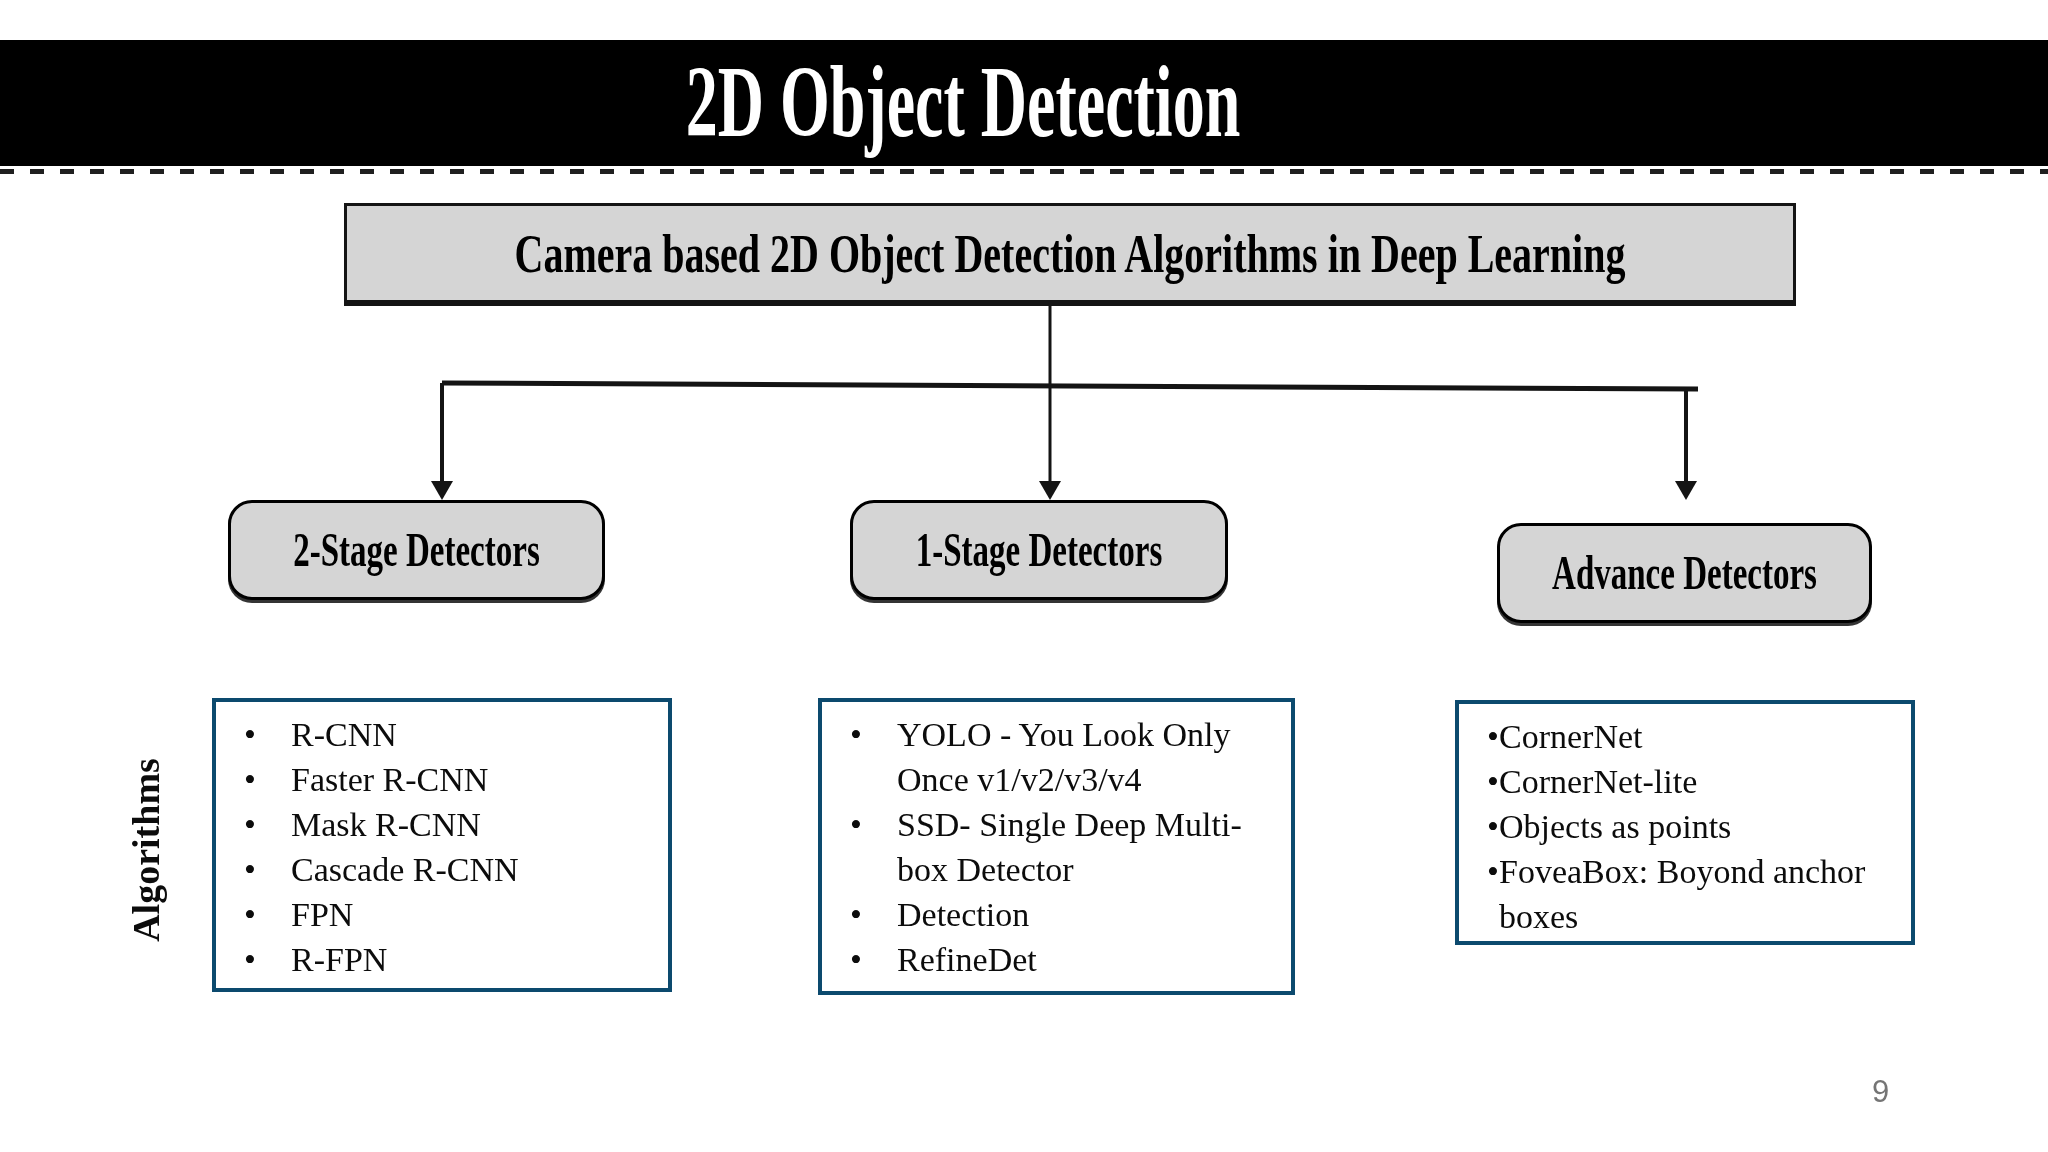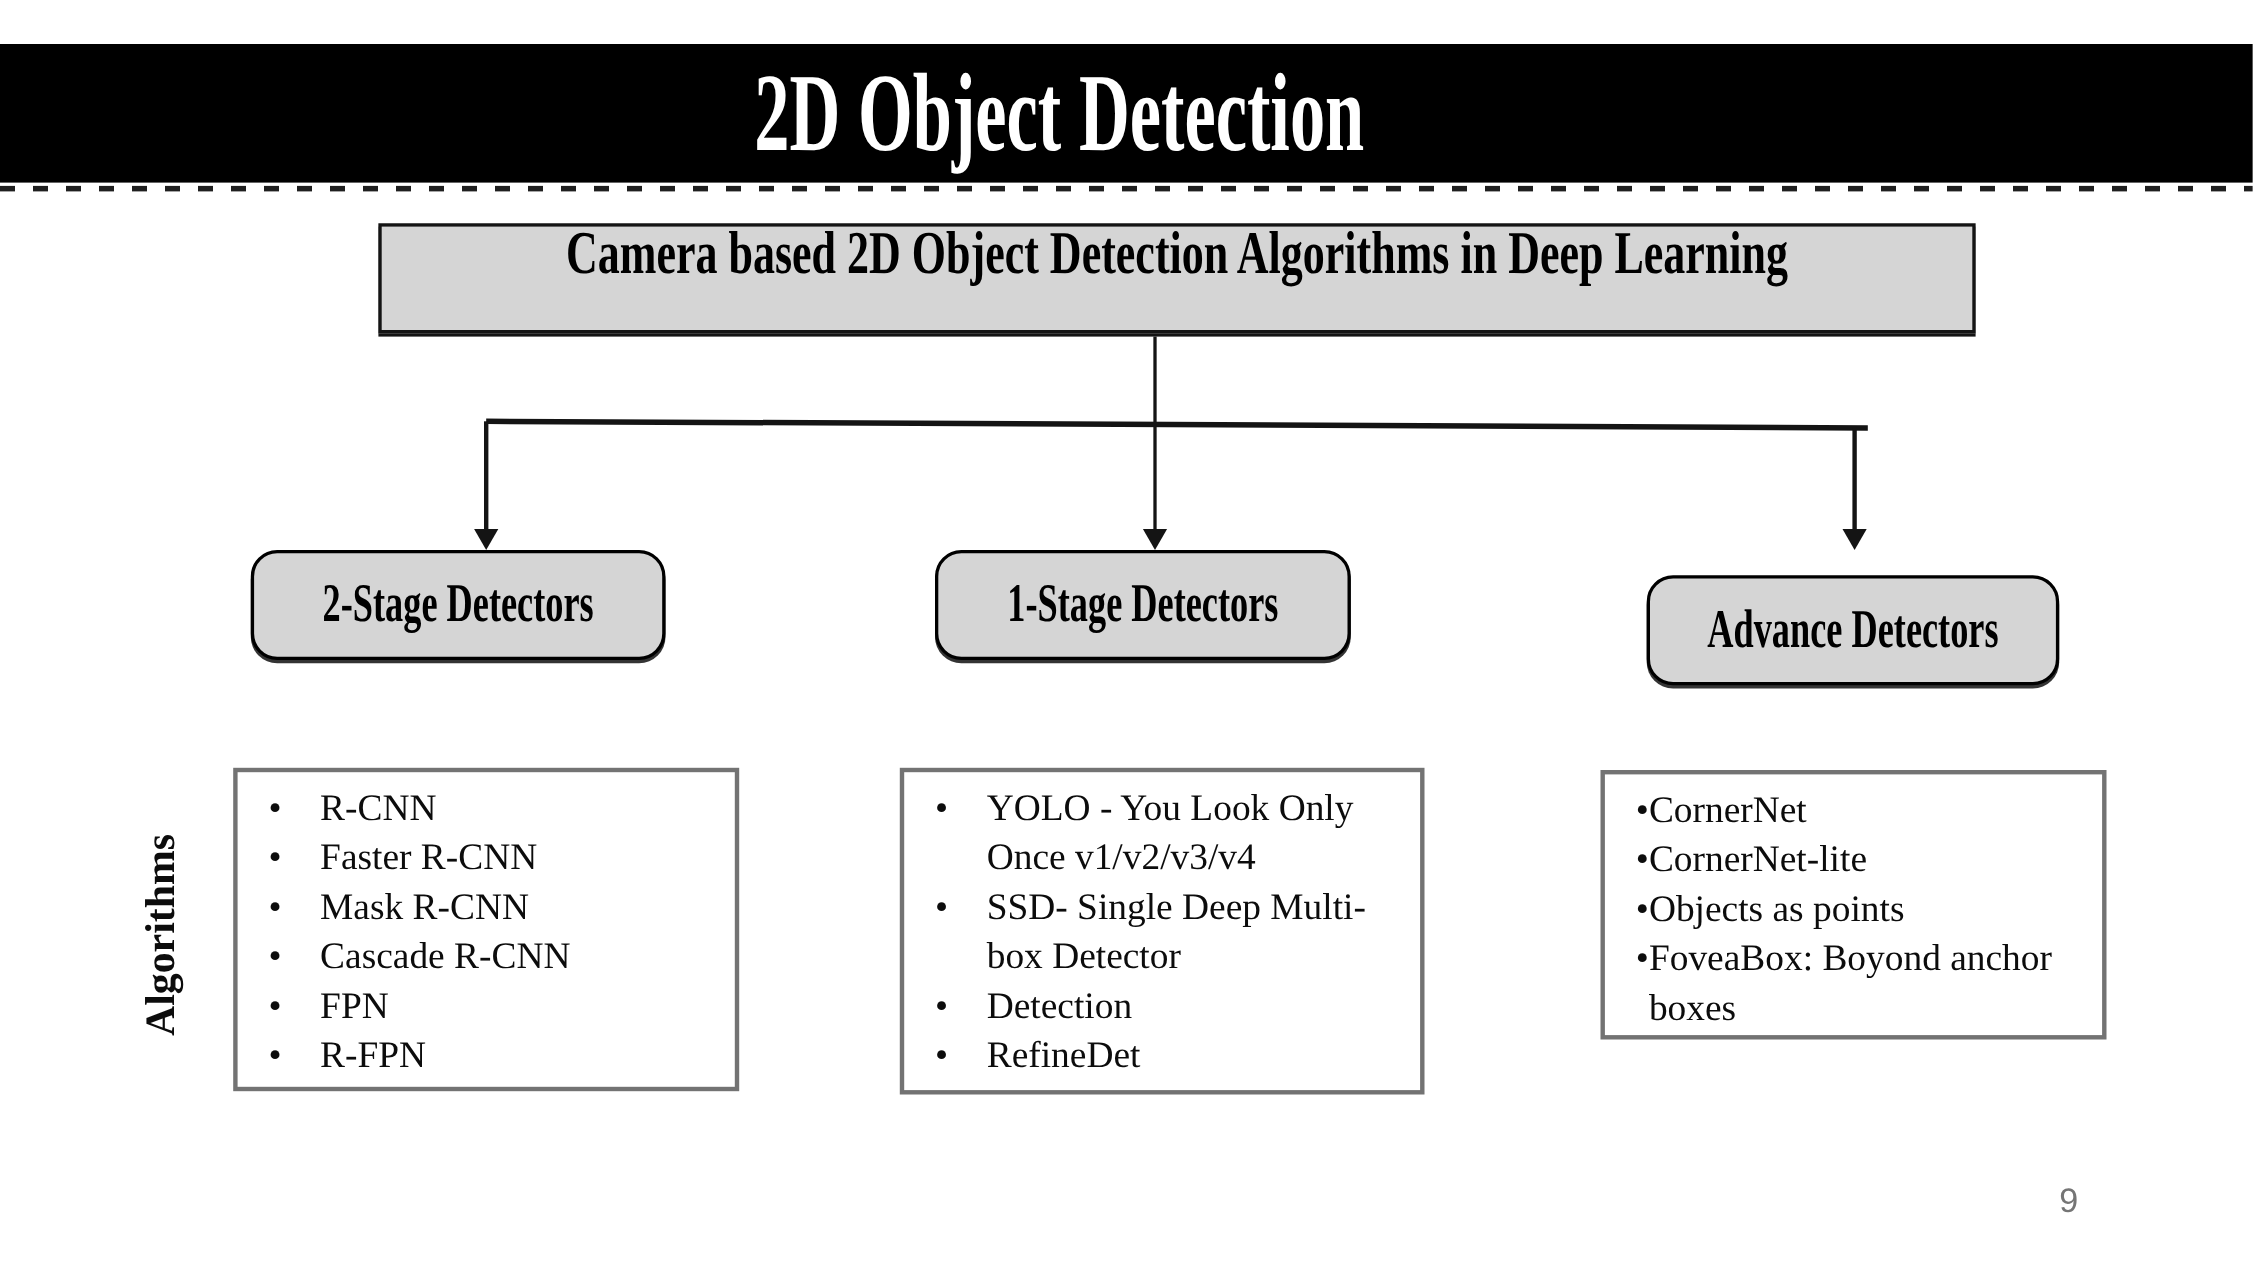--- a/index.html
+++ b/index.html
@@ -17,21 +17,21 @@
   }
   .dashed-divider {
     position: absolute; left: 0; top: 169px; width: 2048px; height: 5px;
     background: repeating-linear-gradient(90deg, #1f1f1f 0 14px, transparent 14px 30px);
   }
 
   
   .header-node {
     position: absolute; left: 344px; top: 203px; width: 1452px; height: 100px;
     background: #d5d5d5; border: 3px solid #141414; box-shadow: 0 3px 0 #141414;
-    display: flex; align-items: flex-start; justify-content: center;
+    display: flex; align-items: center; justify-content: center;
   }
   .header-node .label {
     font-weight: bold; font-size: 40px; white-space: nowrap;
     display: inline-block; transform: scaleY(1.38);
   }
 
   
   .connector-svg { position: absolute; left: 0; top: 0; width: 2048px; height: 1152px; pointer-events: none; }
 
   
@@ -44,21 +44,21 @@
   .detector-node .label {
     font-weight: bold; font-size: 33px; white-space: nowrap;
     display: inline-block; transform: scaleY(1.5);
   }
   .node-two-stage  { left: 228px;  width: 377px; }
   .node-one-stage  { left: 850px;  width: 378px; }
   .node-advance    { left: 1497px; width: 375px; margin-top: 23px; }
 
   
   .list-box {
-    position: absolute; background: #ffffff; border: 4px solid #737373;
+    position: absolute; background: #ffffff; border: 4px solid #0c4a6e;
     padding-top: 10px;
   }
   .list-two-stage { left: 212px;  top: 698px; width: 460px; height: 294px; }
   .list-one-stage { left: 818px;  top: 698px; width: 477px; height: 297px; }
   .list-advance   { left: 1455px; top: 700px; width: 460px; height: 245px; }
   .list-box ul { list-style: none; }
   .list-box li {
     position: relative; font-size: 34px; line-height: 45px; color: #0c0c0c;
     padding-left: 75px; padding-right: 10px;
   }

